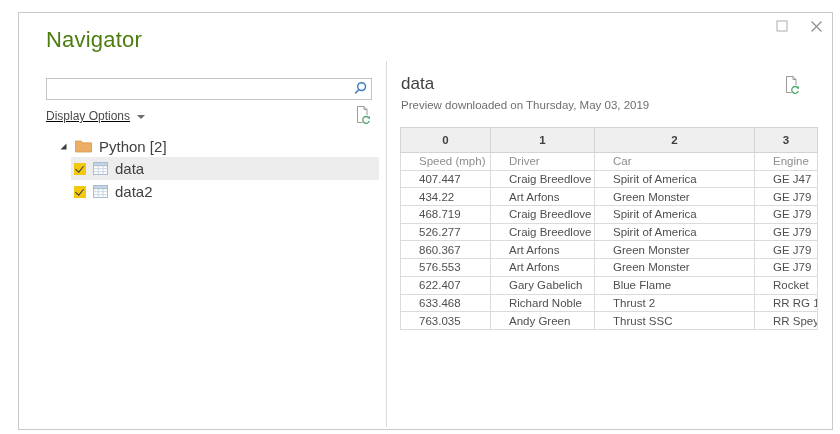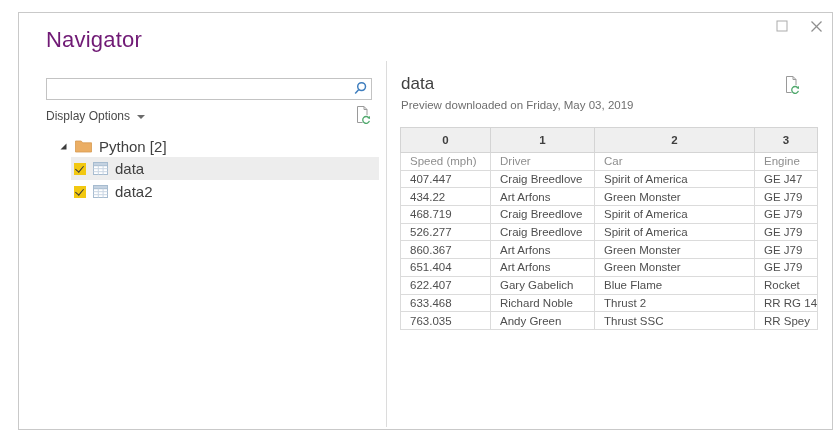--- a/index.html
+++ b/index.html
@@ -12,29 +12,29 @@
   html,body{background:#fff;}
   body{font-family:"Liberation Sans","DejaVu Sans",sans-serif;}
   .screen{position:relative;width:840px;height:434px;background:#fff;overflow:hidden;}
   .dialog{position:absolute;left:18px;top:12px;width:815px;height:418px;background:#fff;border:1px solid #C9C9C9;}
 
   
   .win-controls{position:absolute;top:5px;right:8px;display:flex;gap:18px;align-items:center;}
   .win-btn{width:16px;height:16px;display:flex;align-items:center;justify-content:center;cursor:pointer;background:none;border:none;}
 
   
-  .dlg-title{position:absolute;left:27px;top:14px;font-size:22px;font-weight:300;color:#701a75;letter-spacing:.2px;}
+  .dlg-title{position:absolute;left:27px;top:14px;font-size:22px;font-weight:300;color:#4d7c0f;letter-spacing:.2px;}
 
   
   .search-row{position:absolute;left:27px;top:65px;width:326px;height:22px;}
   .search-input{width:100%;height:22px;border:1px solid #C3C3C3;background:#fff;padding:0 24px 0 6px;font-size:12px;color:#444;outline:none;font-family:inherit;}
   .search-icon{position:absolute;right:4px;top:3px;}
 
   
-  .options-row{position:absolute;left:27px;top:93px;width:326px;height:20px;display:flex;align-items:center;}
+  .options-row{position:absolute;left:27px;top:93px;width:326px;height:20px;display:flex;align-items:center;text-decoration:underline;}
   .options-btn{display:flex;align-items:center;gap:7px;background:none;border:none;font-size:12px;color:#4A4A4A;cursor:pointer;font-family:inherit;}
   .caret-down{width:0;height:0;border-left:4px solid transparent;border-right:4px solid transparent;border-top:4.5px solid #6B6B6B;margin-top:2px;}
   .refresh-left{position:absolute;right:0;top:-1px;background:none;border:none;cursor:pointer;padding:0;}
 
   
   .tree{position:absolute;left:39px;top:122px;width:322px;font-size:15px;color:#404040;}
   .tree-group{display:flex;align-items:center;gap:7px;height:22px;cursor:pointer;}
   .tri-expanded{display:inline-block;line-height:0;}
   .tree-items{margin-left:13px;width:308px;}
   .tree-item{display:flex;align-items:center;gap:7px;height:23px;padding-left:3px;cursor:pointer;}
@@ -52,21 +52,21 @@
   .refresh-right{position:absolute;left:763px;top:62px;background:none;border:none;cursor:pointer;padding:0;}
 
   
   .preview-table-wrap{position:absolute;left:381px;top:114px;width:418px;overflow:hidden;}
   table.preview{border-collapse:collapse;table-layout:fixed;width:417px;}
   table.preview col.c0{width:90px;}
   table.preview col.c1{width:104px;}
   table.preview col.c2{width:160px;}
   table.preview col.c3{width:63px;}
   table.preview th{height:25px;background:#EFEFEF;border:1px solid #D4D4D4;font-size:11.5px;font-weight:bold;color:#3F3F3F;text-align:center;}
-  table.preview td{height:17.7px;border:1px solid #DBDBDB;font-size:11.5px;color:#4F4F4F;padding:0 9px;white-space:nowrap;overflow:hidden;background:#fff;}
+  table.preview td{height:17.7px;border:1px solid #DBDBDB;font-size:11.5px;color:#4F4F4F;padding:0 18px;white-space:nowrap;overflow:hidden;background:#fff;}
   table.preview tr.field-names td{color:#8E8E8E;}
 
   .icon-stroke-gray{stroke:#9A9A9A;}
   .icon-green{stroke:var(--c-refresh-green);}
   .icon-blue{stroke:var(--c-search-icon);}
   .fill-folder{fill:var(--c-folder);}
 </style>
 </head>
 <body>
 
@@ -150,21 +150,21 @@
             <line x1="0.5" y1="9.7" x2="14.5" y2="9.7" stroke="#C9D6E3"></line>
           </svg>
           <span class="tree-label">data2</span>
         </div>
       </div>
     </div>
 
     <div class="divider"></div>
 
     <div class="preview-title">data</div>
-    <div class="preview-sub">Preview downloaded on Friday, May 03, 2019</div>
+    <div class="preview-sub">Preview downloaded on Thursday, May 03, 2019</div>
 
     <button class="refresh-right">
       <svg width="19" height="20" viewBox="0 0 19 20">
         <path d="M4.5 1.5 h6.5 l3 3 V17.5 H4.5 Z" fill="#fff" class="icon-stroke-gray" stroke-width="1"></path>
         <path d="M11 1.5 v3 h3" fill="none" class="icon-stroke-gray" stroke-width="1"></path>
         <circle cx="13" cy="14.5" r="4.6" fill="#fff" stroke="none"></circle>
         <path d="M15.9 12.9 a3.4 3.4 0 1 0 0.5 3" fill="none" class="icon-green" stroke-width="1.3"></path>
         <polygon points="16.9,10.9 17.1,14.1 14.1,13.1" fill="#4FA86C" style="fill:var(--c-refresh-green)"></polygon>
       </svg>
     </button>
@@ -216,21 +216,21 @@
               <td>Spirit of America</td>
               <td>GE J79</td>
             </tr>
             <tr>
               <td>860.367</td>
               <td>Art Arfons</td>
               <td>Green Monster</td>
               <td>GE J79</td>
             </tr>
             <tr>
-              <td>651.404</td>
+              <td>576.553</td>
               <td>Art Arfons</td>
               <td>Green Monster</td>
               <td>GE J79</td>
             </tr>
             <tr>
               <td>622.407</td>
               <td>Gary Gabelich</td>
               <td>Blue Flame</td>
               <td>Rocket</td>
             </tr>

